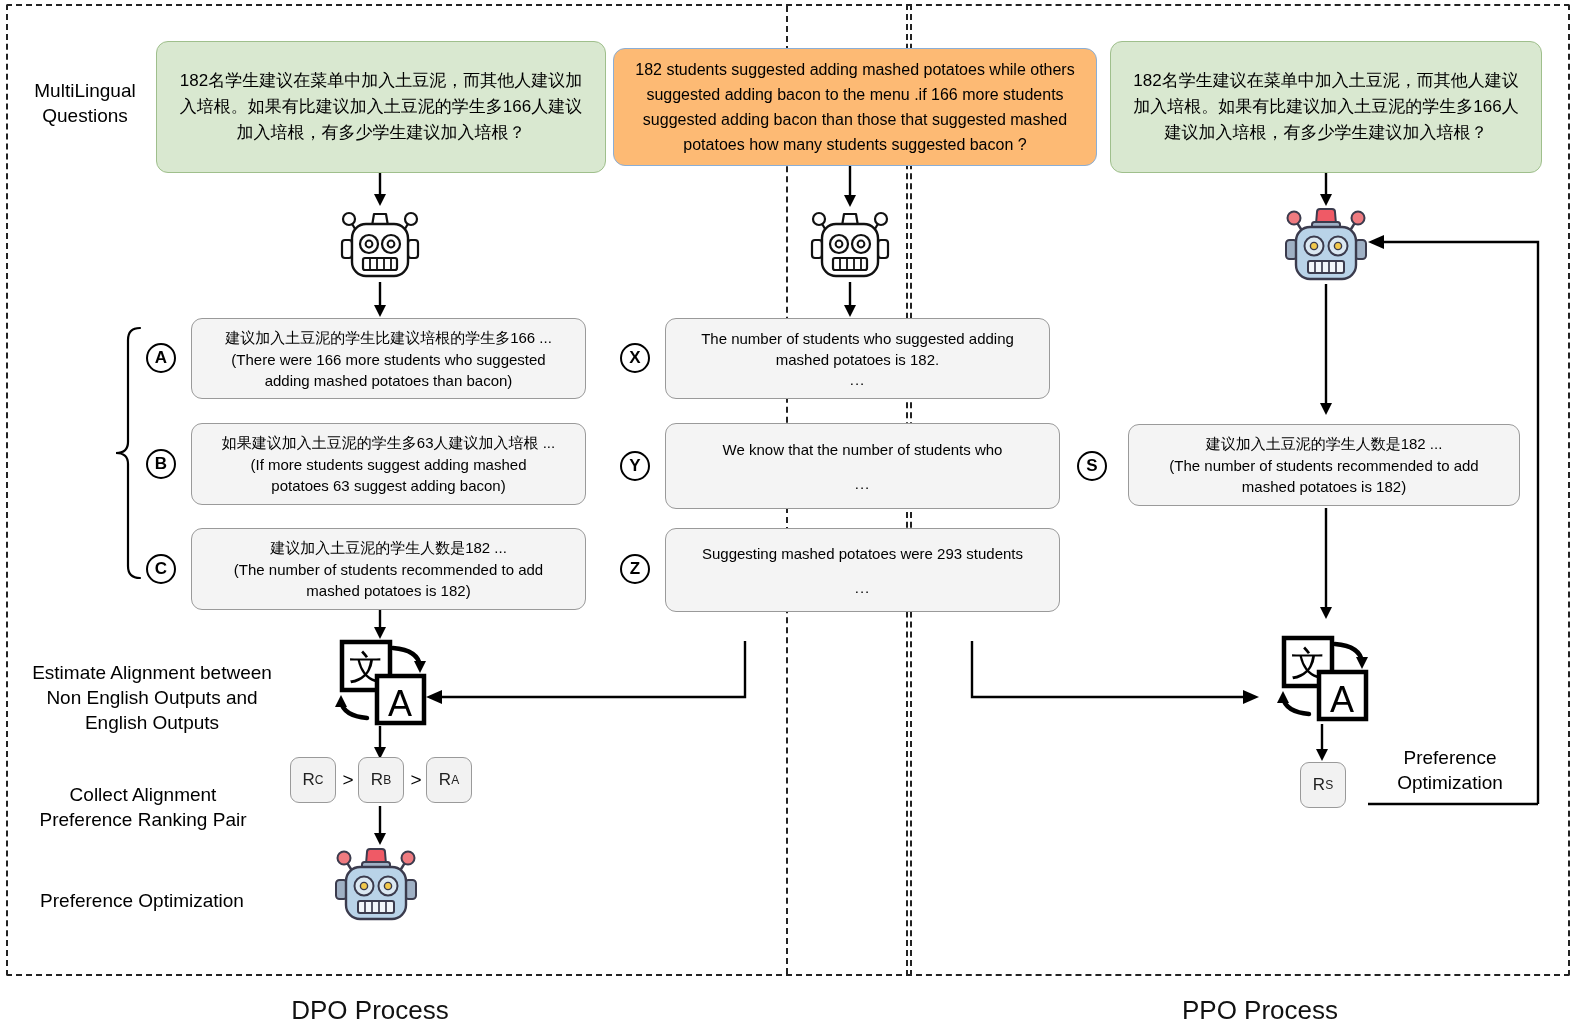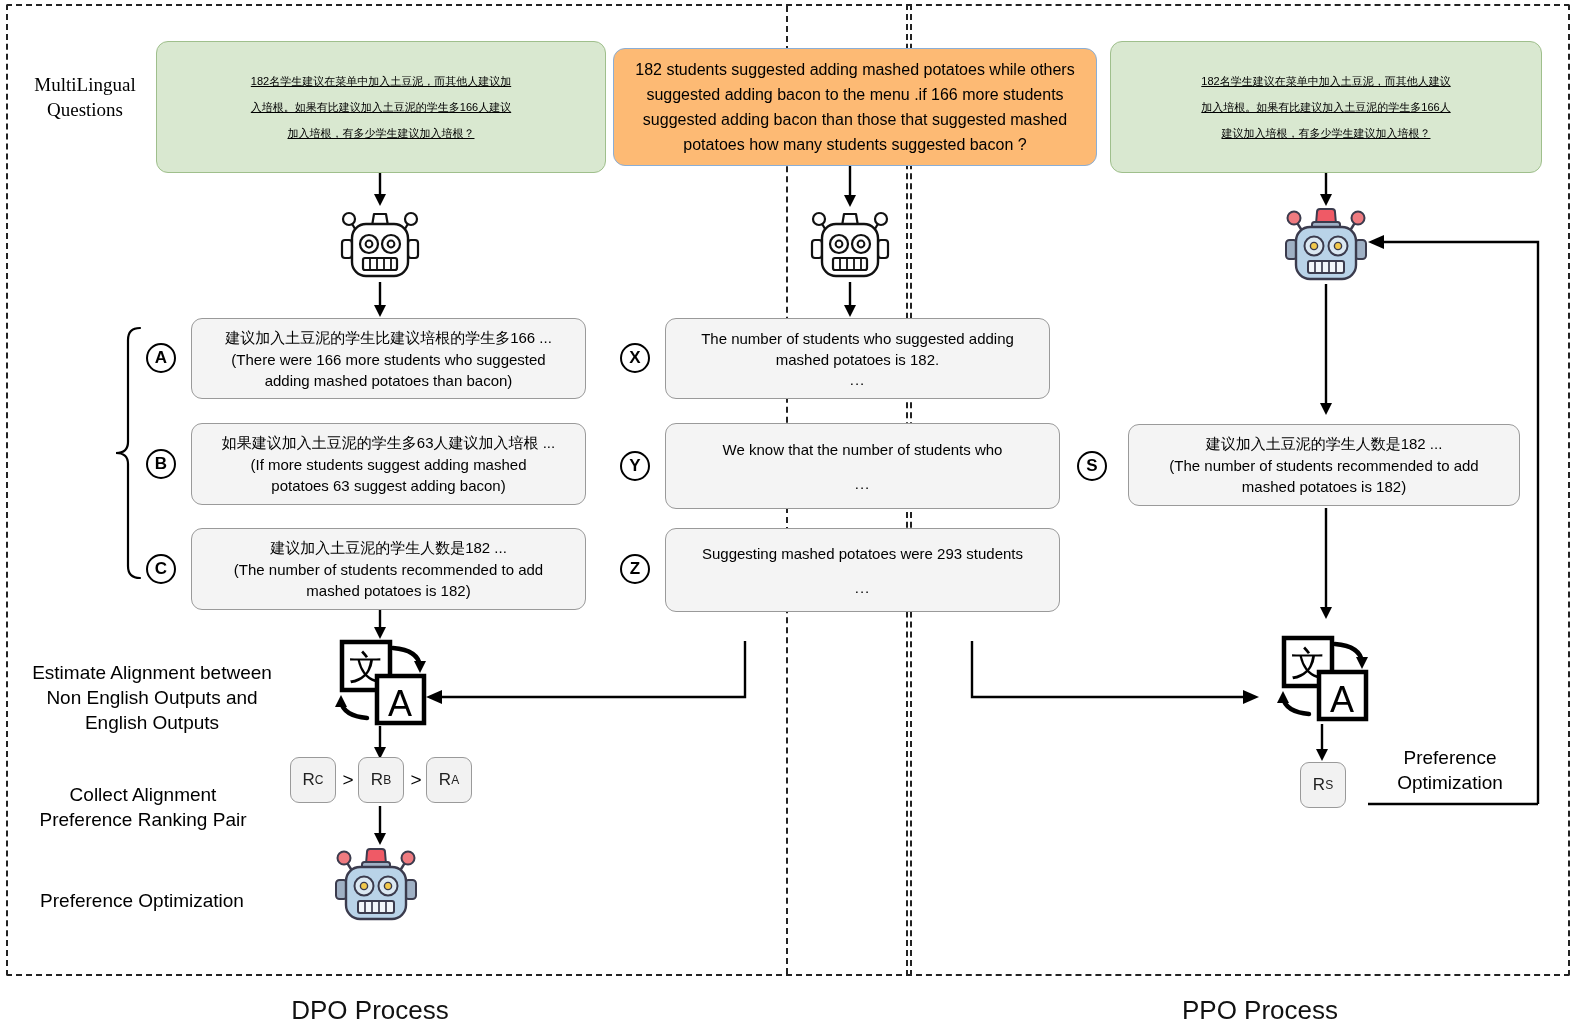--- a/index.html
+++ b/index.html
@@ -62,21 +62,21 @@
     white-space:pre-line;
   }
   .qbox.green{
     background:#d9e8d0;
     border:1.6px solid #9fbf8c;
   }
   .qbox.blue{
     background:#fdba74;
     border:1.6px solid #8aaed6;
   }
-  .q-zh{font-size:11px;line-height:26px;text-decoration:underline;}
+  .q-zh{font-size:17px;line-height:26px;}
   .q-en{font-size:16px;line-height:25px;}
 
   
   .obox{
     box-sizing:border-box;
     background:#f4f4f4;
     border:1.4px solid #9a9a9a;
     border-radius:11px;
     padding:8px 10px;
     display:flex;
@@ -123,21 +123,21 @@
 
 <div id="canvas">
 
   <div class="abs dpo-frame"></div>
   <div class="abs ppo-frame"></div>
   <div class="abs inner-divider"></div>
 
   <div class="abs process-label" style="left:240px;top:995px;width:260px;">DPO Process</div>
   <div class="abs process-label" style="left:1110px;top:995px;width:300px;">PPO Process</div>
 
-  <div class="abs stage-label" style="left:10px;top:72px;width:150px;font-family:Liberation Serif, serif;">MultiLingual
+  <div class="abs stage-label" style="left:10px;top:78px;width:150px;">MultiLingual
 Questions</div>
   <div class="abs stage-label" style="left:8px;top:660px;width:288px;">Estimate Alignment between
 Non English Outputs and
 English Outputs</div>
   <div class="abs stage-label" style="left:18px;top:782px;width:250px;">Collect Alignment
 Preference Ranking Pair</div>
   <div class="abs stage-label" style="left:14px;top:888px;width:256px;">Preference Optimization</div>
 
   <div class="abs qbox green q-zh" style="left:156px;top:41px;width:450px;height:132px;">182名学生建议在菜单中加入土豆泥，而其他人建议加
 入培根。如果有比建议加入土豆泥的学生多166人建议

